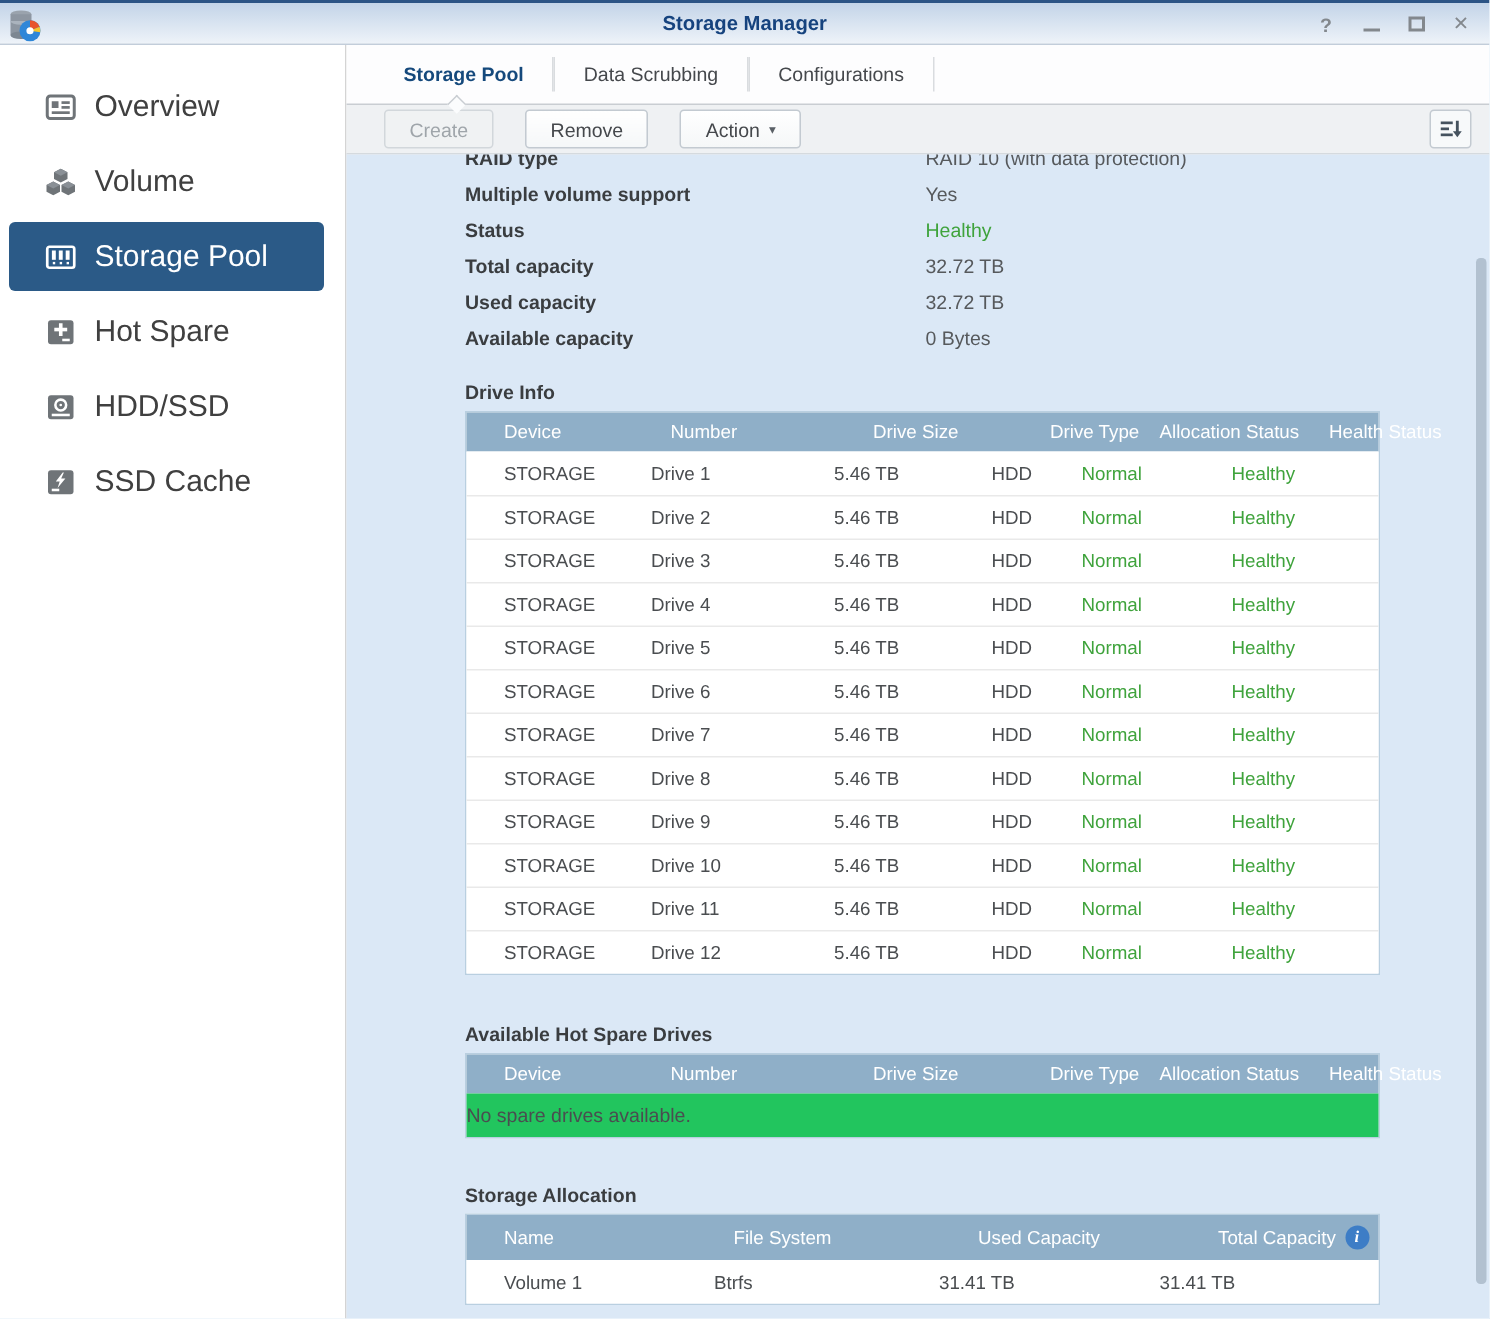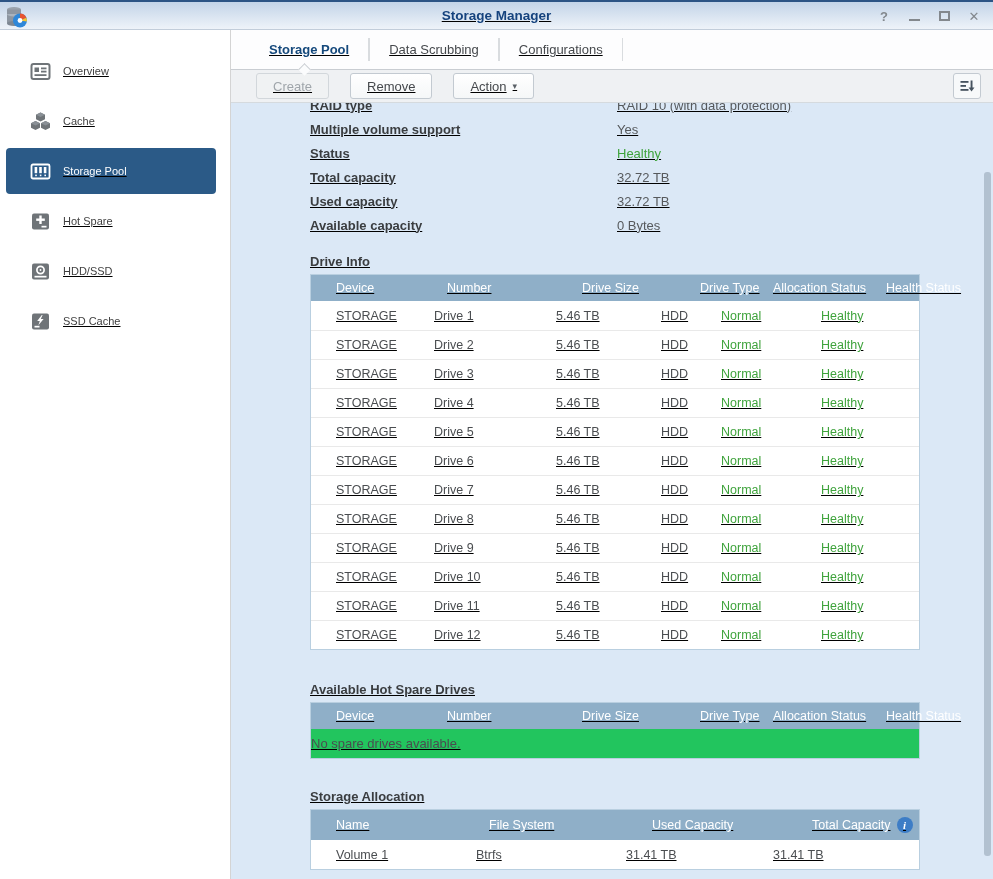--- a/index.html
+++ b/index.html
@@ -1,37 +1,37 @@
 <!DOCTYPE html>
 <html><head>
 <meta charset="utf-8">
 <style>
   * { margin:0; padding:0; box-sizing:border-box; }
   html,body { width:993px; height:879px; }
   body { font-family:"Liberation Sans","DejaVu Sans",sans-serif; background:#fff; overflow:hidden; }
-  .window { width:993px; height:879px; display:flex; flex-direction:column;text-decoration:underline; }
+  .window { width:993px; height:879px; display:flex; flex-direction:column; }
 
   
   .titlebar { height:30px; flex:0 0 30px; background:linear-gradient(#c3d4e8,#eef3f9);
     border-top:2px solid #2c5485; border-bottom:1px solid #c2cdda; position:relative;
     display:flex; align-items:center; }
   .app-icon { position:absolute; left:5px; top:3px; width:24px; height:24px; }
   .title { width:100%; text-align:center; font-size:13.5px; font-weight:bold; color:#16437e; }
   .win-controls { position:absolute; right:12px; top:0; height:28px; display:flex; align-items:center; gap:16px; }
   .win-btn { color:#83888d; font-size:13px; font-weight:bold; cursor:default; width:14px; text-align:center; }
   .min-glyph { display:inline-block; width:11px; height:2px; background:#83888d; }
   .max-glyph { display:inline-block; width:11px; height:10px; border:2px solid #83888d; }
 
   
   .app-body { flex:1; display:flex; min-height:0; }
 
   
   .sidebar { width:231px; flex:0 0 231px; background:#fff; border-right:1px solid #d4d4d4; padding-top:16px; }
   .side-item { height:50px; display:flex; align-items:center; padding-left:30px; cursor:pointer;
-    color:#404040; font-size:11px; }
+    color:#404040; font-size:20px; }
   .side-item .icon { width:21px; height:21px; margin-right:12px; flex:0 0 21px; }
   .side-item.selected { background:#2b5a87; color:#fff; border-radius:4px; margin:2px 14px 2px 6px;
     height:46px; padding-left:24px; }
 
   
   .main { flex:1; display:flex; flex-direction:column; min-width:0; }
 
   
   .tabbar { height:40px; flex:0 0 40px; background:#fdfdfe; border-bottom:1px solid #c9cdd2;
     display:flex; align-items:stretch; padding-left:18px; position:relative; }
@@ -130,21 +130,21 @@
 
       <div class="side-item">
         <svg class="icon" viewBox="0 0 21 21">
           <path d="M10.5 1.5 l4.5 2.3 v4.5 l-4.5 2.3 l-4.5 -2.3 v-4.5 Z" fill="#6f7478"></path>
           <path d="M5.5 11 l4.5 2.3 v4.5 l-4.5 2.3 l-4.5 -2.3 v-4.5 Z" fill="#6f7478" transform="translate(0,-1)"></path>
           <path d="M15.5 11 l4.5 2.3 v4.5 l-4.5 2.3 l-4.5 -2.3 v-4.5 Z" fill="#6f7478" transform="translate(0,-1)"></path>
           <path d="M10.5 1.5 l4.5 2.3 l-4.5 2.3 l-4.5 -2.3 Z" fill="#8a9096"></path>
           <path d="M5.5 10 l4.5 2.3 l-4.5 2.3 l-4.5 -2.3 Z" fill="#8a9096"></path>
           <path d="M15.5 10 l4.5 2.3 l-4.5 2.3 l-4.5 -2.3 Z" fill="#8a9096"></path>
         </svg>
-        <span>Cache</span>
+        <span>Volume</span>
       </div>
 
       <div class="side-item selected">
         <svg class="icon" viewBox="0 0 21 21">
           <rect x="1.5" y="3.5" width="18" height="14" rx="1.5" fill="none" stroke="#fff" stroke-width="1.8"></rect>
           <rect x="4.6" y="6" width="2.6" height="6.2" fill="#fff"></rect>
           <rect x="9.2" y="6" width="2.6" height="6.2" fill="#fff"></rect>
           <rect x="13.8" y="6" width="2.6" height="6.2" fill="#fff"></rect>
           <rect x="5.2" y="13.6" width="1.6" height="1.6" fill="#fff"></rect>
           <rect x="9.8" y="13.6" width="1.6" height="1.6" fill="#fff"></rect>

